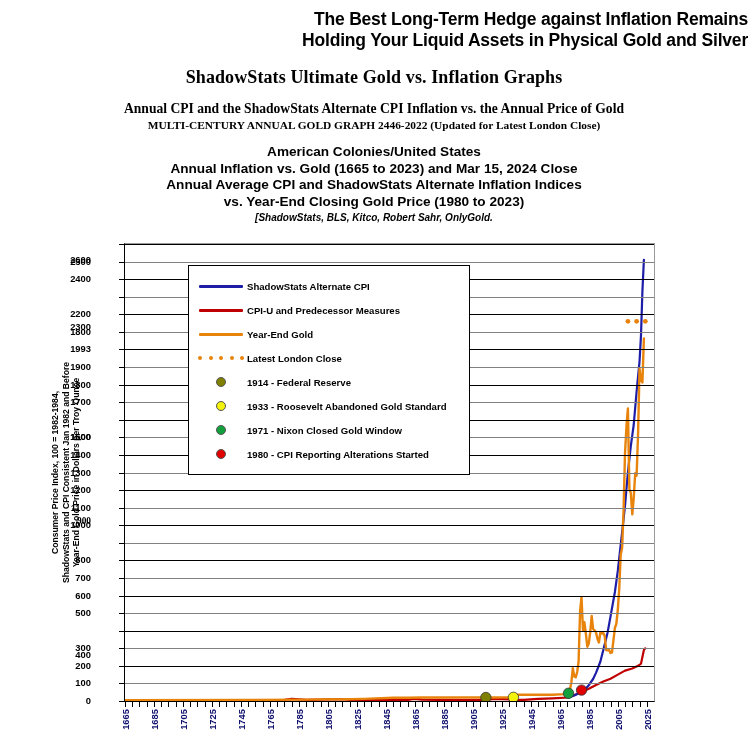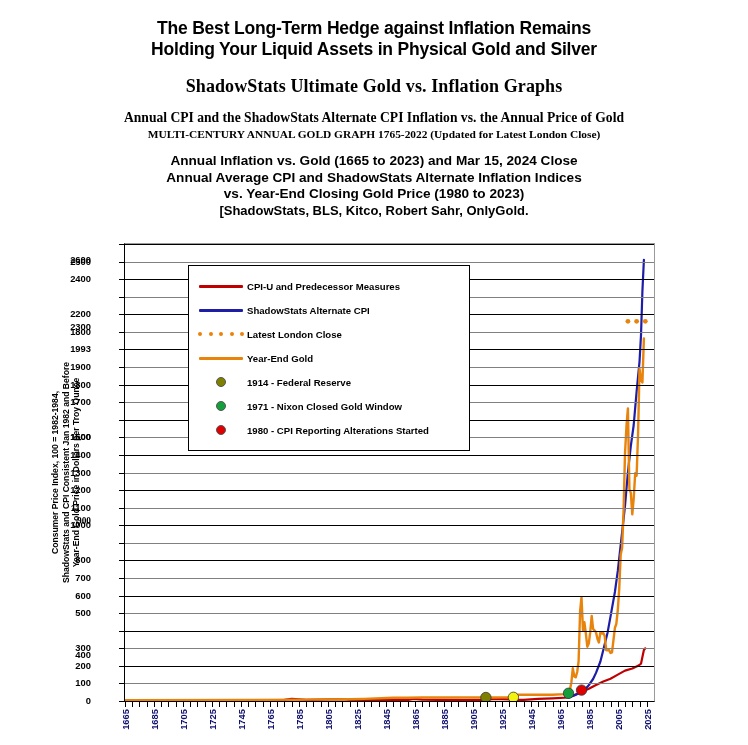--- a/index.html
+++ b/index.html
@@ -5,26 +5,26 @@
   html,body{margin:0;padding:0;}
   body{
     width:748px;height:745px;
     background:#ffffff;
     font-family:"Liberation Sans", sans-serif;
     color:#000000;
     overflow:hidden;
     position:relative;
   }
   .headline{
-    text-align:center;
+    text-align:right;
     font-weight:bold;
     font-size:17.5px;
     line-height:21px;
     letter-spacing:-0.2px;
-    padding-top:18px;
+    padding-top:9px;
   }
   .serif-title{
     text-align:center;
     font-family:"Liberation Serif", serif;
     font-weight:bold;
     font-size:18px;
     margin-top:16px;
     letter-spacing:0.1px;
   }
   .serif-sub1{
@@ -41,21 +41,21 @@
     font-size:11.4px;
     margin-top:2px;
   }
   .chart-title{
     text-align:center;
     font-weight:bold;
     font-size:13.6px;
     line-height:16.6px;
     margin-top:13px;
   }
-  .chart-title .small{font-size:13px;}
+  .chart-title .small{font-size:10px;font-style:italic;}
 
   
   #chart-wrap{
     position:absolute;
     left:0; top:0; width:748px; height:745px;
     pointer-events:none;
   }
   #plot{
     position:absolute;
     left:124px; top:243px;
@@ -137,23 +137,24 @@
 </head>
 <body>
 
 <div class="headline">
   <div>The Best Long-Term Hedge against Inflation Remains</div>
   <div>Holding Your Liquid Assets in Physical Gold and Silver</div>
 </div>
 
 <div class="serif-title">ShadowStats Ultimate Gold vs. Inflation Graphs</div>
 <div class="serif-sub1">Annual CPI and the ShadowStats Alternate CPI Inflation vs. the Annual Price of Gold</div>
-<div class="serif-sub2">MULTI-CENTURY ANNUAL GOLD GRAPH 1765-2022 (Updated for Latest London Close)</div>
+<div class="serif-sub2">MULTI-CENTURY ANNUAL GOLD GRAPH 2446-2022 (Updated for Latest London Close)</div>
 
 <div class="chart-title">
+  <div>American Colonies/United States</div>
   <div>Annual Inflation  vs. Gold (1665 to 2023) and Mar 15, 2024 Close</div>
   <div>Annual Average CPI and ShadowStats Alternate Inflation Indices</div>
   <div>vs. Year-End Closing Gold Price (1980 to 2023)</div>
   <div class="small">[ShadowStats, BLS, Kitco, Robert Sahr, OnlyGold.</div>
 </div>
 
 <div id="chart-wrap">
   <div id="yaxis-ticks"></div>
   <div id="ylabel">
     <div>
@@ -350,56 +351,62 @@
     <div class="xtick-label" style="left: 525.808px;">1945</div>
     <div class="xtick-label" style="left: 554.795px;">1965</div>
     <div class="xtick-label" style="left: 583.781px;">1985</div>
     <div class="xtick-label" style="left: 612.767px;">2005</div>
     <div class="xtick-label" style="left: 641.753px;">2025</div>
   </div>
 
 <div id="legend">
     <div class="legend-row">
       <div class="legend-key">
+        <div class="lk-line" style="background: rgb(29, 29, 168);"></div>
+      </div>
+      <div class="legend-text">ShadowStats Alternate CPI</div>
+    </div>
+    <div class="legend-row">
+      <div class="legend-key">
         <div class="lk-line" style="background: rgb(192, 0, 0);"></div>
       </div>
       <div class="legend-text">CPI-U and Predecessor Measures</div>
     </div>
     <div class="legend-row">
       <div class="legend-key">
-        <div class="lk-line" style="background: rgb(29, 29, 168);"></div>
-      </div>
-      <div class="legend-text">ShadowStats Alternate CPI</div>
+        <div class="lk-line" style="background: rgb(232, 131, 12);"></div>
+      </div>
+      <div class="legend-text">Year-End Gold</div>
     </div>
     <div class="legend-row">
       <div class="legend-key">
         <div class="lk-dots">
           <i style="background: rgb(232, 131, 12);"></i>
           <i style="background: rgb(232, 131, 12);"></i>
           <i style="background: rgb(232, 131, 12);"></i>
           <i style="background: rgb(232, 131, 12);"></i>
           <i style="background: rgb(232, 131, 12);"></i>
         </div>
       </div>
       <div class="legend-text">Latest London Close</div>
     </div>
     <div class="legend-row">
       <div class="legend-key">
-        <div class="lk-line" style="background: rgb(232, 131, 12);"></div>
-      </div>
-      <div class="legend-text">Year-End Gold</div>
-    </div>
-    <div class="legend-row">
-      <div class="legend-key">
         <div class="lk-dot" style="background: rgb(128, 128, 0);"></div>
       </div>
       <div class="legend-text">1914 - Federal Reserve</div>
     </div>
     <div class="legend-row">
       <div class="legend-key">
+        <div class="lk-dot" style="background: rgb(242, 242, 13);"></div>
+      </div>
+      <div class="legend-text">1933 - Roosevelt Abandoned Gold Standard</div>
+    </div>
+    <div class="legend-row">
+      <div class="legend-key">
         <div class="lk-dot" style="background: rgb(19, 160, 60);"></div>
       </div>
       <div class="legend-text">1971 - Nixon Closed Gold Window</div>
     </div>
     <div class="legend-row">
       <div class="legend-key">
         <div class="lk-dot" style="background: rgb(224, 0, 0);"></div>
       </div>
       <div class="legend-text">1980 - CPI Reporting Alterations Started</div>
     </div>

